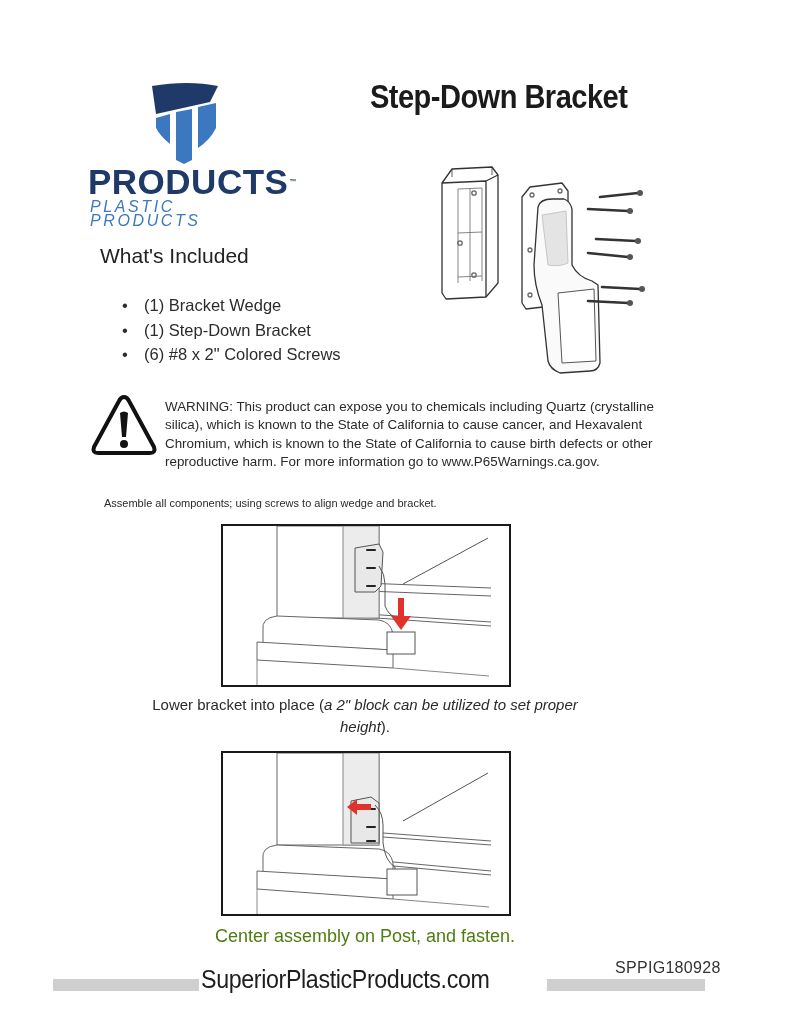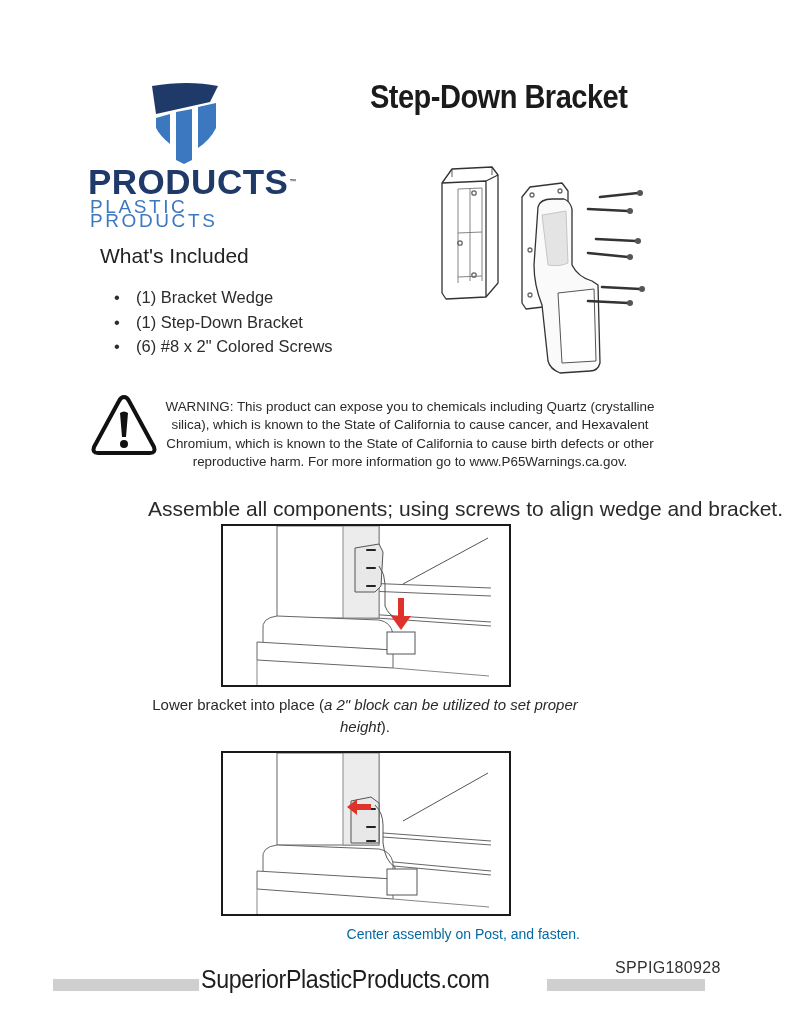--- a/index.html
+++ b/index.html
@@ -6,51 +6,51 @@
   body { width: 792px; height: 1024px; position: relative; overflow: hidden;
          font-family: "Liberation Sans", "DejaVu Sans", sans-serif; color: #2a2a2a; }
   .abs { position: absolute; }
 
   
   #logo { left: 88px; top: 82px; width: 200px; height: 135px; }
   #logo-mark { left: 60px; top: 0; width: 78px; height: 82px; }
   #logo-word { left: 0; top: 82px; width: 200px; font-weight: 700; font-size: 35px;
                letter-spacing: 0.5px; color: #1f3a68; line-height: 36px; }
   #logo-tm { font-size: 7px; vertical-align: top; color: #1f3a68; margin-left: 1px; }
-  #logo-sub { left: 2px; top: 118px; width: 200px; font-size: 19px; letter-spacing: 2.6px;
-              color: #3b78c0; line-height: 14px; }
+  #logo-sub { left: 2px; top: 118px; width: 200px; font-size: 16px; letter-spacing: 2.6px;
+              color: #3b78c0; line-height: 14px; font-style: italic; }
 
   
   #title { left: 370px; top: 78px; font-size: 33px; font-weight: 700; color: #1b1b1b;
            letter-spacing: -0.6px; transform: scaleX(0.88); transform-origin: left top; white-space: nowrap; }
 
   
   #included-heading { left: 100px; top: 244px; font-size: 21px; font-weight: 400; color: #222;
                       white-space: nowrap; }
-  #included-list { left: 106px; top: 277px; margin: 8px; padding: 0; list-style: none; }
+  #included-list { left: 106px; top: 277px; margin: 16px; padding: 0; list-style: none; }
   #included-list li { font-size: 16.5px; line-height: 24.5px; color: #2c2c2c; white-space: nowrap; }
   #included-list li .bullet { display: inline-block; width: 22px; }
 
   
   #parts { left: 430px; top: 155px; width: 240px; height: 230px; }
 
   
   #warn-icon { left: 90px; top: 393px; width: 68px; height: 64px; }
-  #warn-text { left: 165px; top: 398px; width: 490px; font-size: 13.4px; line-height: 18.4px; color: #2a2a2a; text-align: center; }
+  #warn-text { left: 165px; top: 398px; width: 490px; font-size: 13.4px; line-height: 18.4px; color: #2a2a2a; }
 
-  #assemble { left: 104px; top: 497px; font-size: 21px; color: #2a2a2a; white-space: nowrap; margin-left: 44px; }
+  #assemble { left: 104px; top: 497px; font-size: 11px; color: #2a2a2a; white-space: nowrap; }
 
   
   .figure { border: 2px solid #1a1a1a; background: #fff; overflow: hidden; }
   #fig1 { left: 221px; top: 524px; width: 286px; height: 159px; }
   #fig2 { left: 221px; top: 751px; width: 286px; height: 161px; }
 
   #cap1 { left: 150px; top: 694px; width: 430px; text-align: center; font-size: 15px; line-height: 22px; color: #2a2a2a; }
   #cap1 i { font-style: italic; }
-  #cap2 { left: 150px; top: 926px; width: 430px; text-align: right; font-size: 14px; color: #0369a1; }
+  #cap2 { left: 150px; top: 926px; width: 430px; text-align: center; font-size: 18px; color: #4d7c0f; }
 
   
   #doc-code { left: 615px; top: 959px; font-size: 16px; color: #333; letter-spacing: 0.3px; }
   #bar-left { left: 53px; top: 979px; width: 146px; height: 12px; background: #cfcfcf; }
   #bar-right { left: 547px; top: 979px; width: 158px; height: 12px; background: #cfcfcf; }
   #site { left: 201px; top: 965px; font-size: 25px; color: #1e1e1e; letter-spacing: -0.4px; white-space: nowrap;
           transform: scaleX(0.93); transform-origin: left top; }
 </style>
 </head>
 <body>

